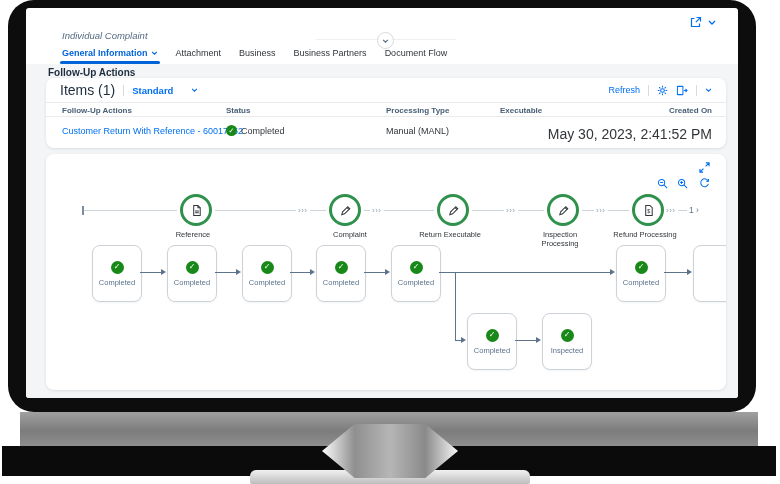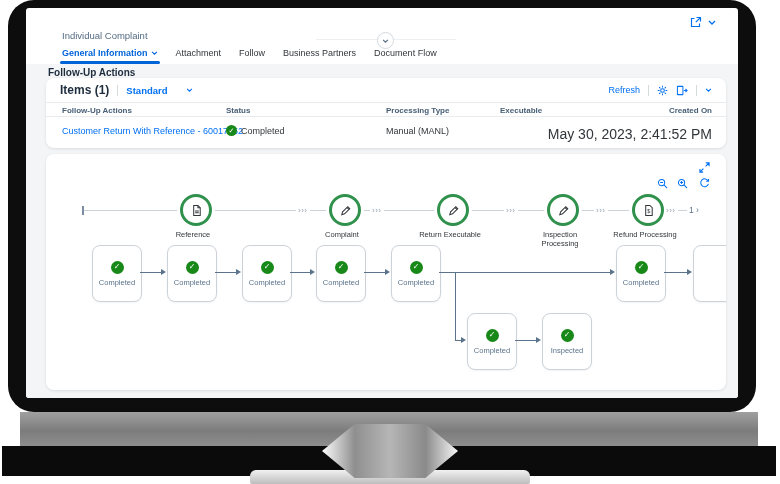--- a/index.html
+++ b/index.html
@@ -14,42 +14,42 @@
   .shadow-band{left:2px;top:446px;width:774px;height:30px;background:#0b0b0b;z-index:0;}
   .neck{left:322px;top:424px;width:136px;height:54px;z-index:5;
         clip-path:polygon(0 50%,24% 0,76% 0,100% 50%,76% 100%,24% 100%);
         background:linear-gradient(90deg,#fdfdfd,#8f8f8f 24%,#b6b6b6 50%,#8a8a8a 76%,#f7f7f7);}
   .base{left:250px;top:470px;width:280px;height:14px;z-index:4;border-radius:6px 6px 2px 2px;
         background:linear-gradient(180deg,#f1f1f1,#bdbdbd);}
   .screen{left:26px;top:8px;width:712px;height:390px;background:#fff;border-radius:3px;overflow:hidden;z-index:2;}
 
   
   .app-title{left:36px;top:5px;font-size:13px;font-weight:bold;color:#1d2d3e;letter-spacing:.2px;}
-  .app-subtitle{left:36px;top:22px;font-size:9.5px;color:#556b82;}
+  .app-subtitle{left:36px;top:22px;font-size:9.5px;color:#556b82;font-style:italic;}
   .hdr-actions{right:22px;top:8px;display:flex;align-items:center;gap:6px;color:#0070f2;}
   .collapse-line{left:290px;top:31px;width:140px;height:1px;background:#edf0f2;}
   .collapse-btn{left:351px;top:24px;width:15px;height:15px;border-radius:50%;background:#fff;
                 border:1px solid #d5dadd;display:flex;align-items:center;justify-content:center;color:#556b82;}
 
   
   .tabbar{left:36px;top:40px;display:flex;gap:18px;align-items:flex-end;}
   .tab{font-size:9px;color:#32363a;padding-bottom:6px;position:relative;display:flex;gap:3px;align-items:center;cursor:default;}
   .tab.active{color:#0064d9;font-weight:bold;}
   .tab.active .underline{position:absolute;left:-2px;right:-2px;bottom:0;height:3px;background:#0064d9;border-radius:2px;}
 
   
   .content-bg{left:0;top:56px;width:712px;height:334px;background:#f4f5f6;}
   .section-title{left:22px;top:59px;font-size:10px;font-weight:bold;color:#1d2d3e;}
   .card{background:#fff;border-radius:8px;box-shadow:0 1px 3px rgba(34,54,73,.12);}
   .card1{left:20px;top:70px;width:680px;height:70px;}
   .card2{left:20px;top:146px;width:680px;height:236px;overflow:hidden;}
 
   
   .tbl-toolbar{left:0;top:0;width:100%;height:24px;display:flex;align-items:center;gap:8px;padding:0 14px;box-sizing:border-box;}
-  .items-label{font-size:12px;font-weight:bold;color:#1d2d3e;}
+  .items-label{font-size:14px;font-weight:normal;color:#1d2d3e;}
   .vsep{width:1px;height:11px;background:#d5dadd;}
   .view-sel{font-size:9.5px;font-weight:bold;color:#0070f2;display:flex;align-items:center;gap:18px;}
   .tb-spacer{flex:1;}
   .refresh{font-size:9px;color:#0070f2;}
   .tb-icon{color:#0070f2;display:flex;align-items:center;}
   .tbl-head{left:0;top:24px;width:100%;height:15px;border-top:1px solid #e9ebed;border-bottom:1px solid #e9ebed;box-sizing:border-box;}
   .th{position:absolute;top:3px;font-size:8px;font-weight:bold;color:#475e75;}
   .tbl-row{left:0;top:39px;width:100%;height:31px;}
   .td{position:absolute;font-size:9px;color:#32363a;}
   .row-link{color:#0070f2;}
@@ -119,21 +119,21 @@
         <span>General Information</span>
         <svg width="7" height="4" viewBox="0 0 8 5" fill="none" stroke="currentColor" stroke-width="1.3">
             <path d="M1 1l3 3 3-3"></path>
           </svg>
         <span class="underline"></span>
       </div>
       <div class="tab">
           <span>Attachment</span>
         </div>
       <div class="tab">
-          <span>Follow</span>
+          <span>Business</span>
         </div>
       <div class="tab">
           <span>Business Partners</span>
         </div>
       <div class="tab">
           <span>Document Flow</span>
         </div>
     </div>
 
     <div class="abs content-bg"></div>
@@ -252,21 +252,21 @@
       </div>
 
       <span class="skip" style="left:250px">›››</span>
       <span class="skip" style="left:324px">›››</span>
       <span class="skip" style="left:458px">›››</span>
       <span class="skip" style="left:548px">›››</span>
       <span class="skip" style="left:618px">›››</span>
       <span class="abs pagination">1 ›</span>
 
       <span class="abs flow-label" style="left:115px;width:64px">Reference</span>
-      <span class="abs flow-label" style="left:264px;width:64px">Complaint</span>
+      <span class="abs flow-label" style="left:272px;width:64px">Complaint</span>
       <span class="abs flow-label" style="left:368px;width:72px">Return Executable</span>
       <span class="abs flow-label" style="left:490px;width:48px">Inspection Processing</span>
       <span class="abs flow-label" style="left:563px;width:72px">Refund Processing</span>
 
       <div class="abs status-box" style="left:46px;top:91px">
         <span class="check-badge">✓</span>
         <span class="txt">Completed</span>
       </div>
       <div class="abs status-box" style="left:121px;top:91px">
         <span class="check-badge">✓</span>

